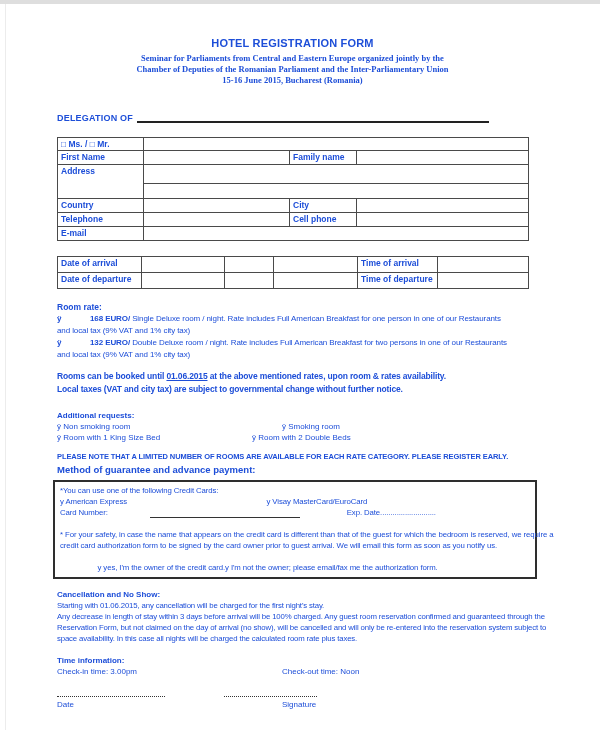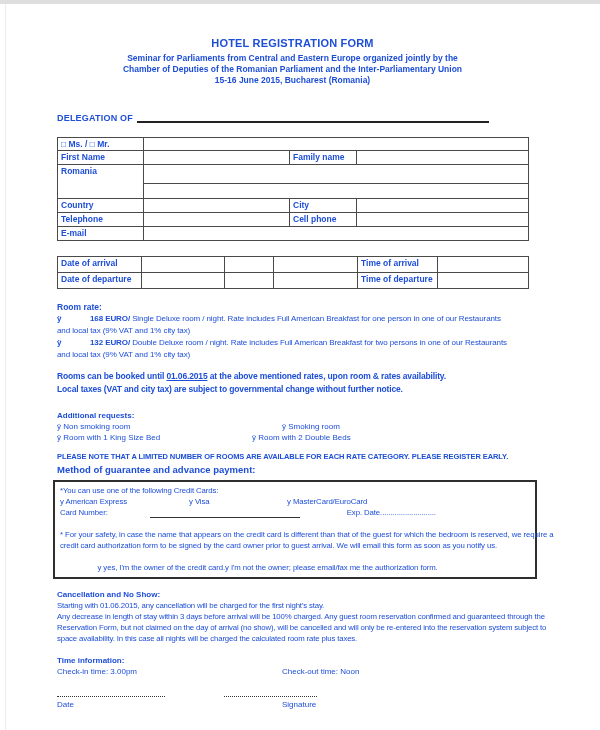--- a/index.html
+++ b/index.html
@@ -7,21 +7,21 @@
   .page {
     position:relative; width:600px; height:730px; background:#ffffff;
     font-family:"Liberation Sans", sans-serif; color:#1d4ed8; overflow:hidden;
   }
   .scan-top-strip { position:absolute; top:0; left:0; right:0; height:4px; background:#dedede; }
   .scan-left-line { position:absolute; top:4px; left:5px; width:1px; bottom:0; background:#ececec; }
   .content { position:absolute; left:57px; top:0; width:471px; }
 
   .title { margin-top:37px; font-size:11px; line-height:13px; font-weight:bold; text-align:center; letter-spacing:0.2px; }
   .subtitle { font-size:8.5px; line-height:11px; font-weight:bold; text-align:center; white-space:nowrap; }
-  .subtitle-block { margin-top:3px; }
+  .subtitle-block { margin-top:3px;font-family:Liberation Serif, serif; }
 
   .delegation-row { margin-top:26px; display:flex; align-items:flex-end; }
   .delegation-label { font-size:9px; font-weight:bold; letter-spacing:0.2px; }
   .delegation-line { display:inline-block; width:352px; height:11px; border-bottom:2px solid #222; margin-left:4px; }
 
   table { border-collapse:collapse; table-layout:fixed; width:471px; }
   td { border:1px solid #4a4a4a; vertical-align:top; padding:0 3px; font-size:8.5px; font-weight:bold; line-height:12px; overflow:hidden; white-space:nowrap; }
   td.empty { font-weight:normal; }
   .guest-table { margin-top:14px;padding-left:42px; }
   .guest-table td { height:14px; }
@@ -48,21 +48,21 @@
   .addl-row { display:flex; font-size:8px; line-height:11px; white-space:nowrap; }
   .addl-left-1 { width:225px; }
   .addl-left-2 { width:195px; }
 
   .please-note { margin-top:9px; font-size:7.5px; font-weight:bold; line-height:10px; white-space:nowrap; letter-spacing:-0.1px; }
   .method-heading { margin-top:2px; font-size:9.5px; font-weight:bold; line-height:12px; }
 
   .cc-box { margin-top:4px; margin-left:-4px; width:484px; border:2px solid #2e2e2e; padding:3px 5px 4px 5px; }
   .cc-line { font-size:7.8px; line-height:11px; white-space:nowrap; letter-spacing:-0.1px; }
   .cc-cards-row { display:flex; }
-  .cc-card-1 { width:129px; } .cc-card-2 { width:98px; }
+  .cc-card-1 { width:129px; } .cc-card-2 { width:98px;text-align:right; }
   .cc-number-row { display:flex; align-items:flex-end;gap:42px; }
   .cc-number-line { display:inline-block; width:150px; height:9px; border-bottom:1px solid #333; }
   .cc-exp { margin-left:5px; }
   .cc-gap { height:11px; }
   .cc-owner-row { display:flex; }
   .cc-owner-1 { width:165px;text-align:right; }
 
   .cancel-block { margin-top:10px; }
   .cancel-heading { font-size:8px; font-weight:bold; line-height:11px; }
   .cancel-line { font-size:7.8px; line-height:11px; white-space:nowrap; letter-spacing:-0.15px; }
@@ -113,21 +113,21 @@
         <td>□ Ms. / □ Mr.</td>
         <td class="empty" colspan="3"></td>
       </tr>
       <tr>
         <td>First Name</td>
         <td class="empty"></td>
         <td>Family name</td>
         <td class="empty"></td>
       </tr>
       <tr class="r-addr1">
-        <td rowspan="2">Romania</td>
+        <td rowspan="2">Address</td>
         <td class="empty" colspan="3"></td>
       </tr>
       <tr class="r-addr2">
         <td class="empty" colspan="3"></td>
       </tr>
       <tr>
         <td>Country</td>
         <td class="empty"></td>
         <td>City</td>
         <td class="empty"></td>

